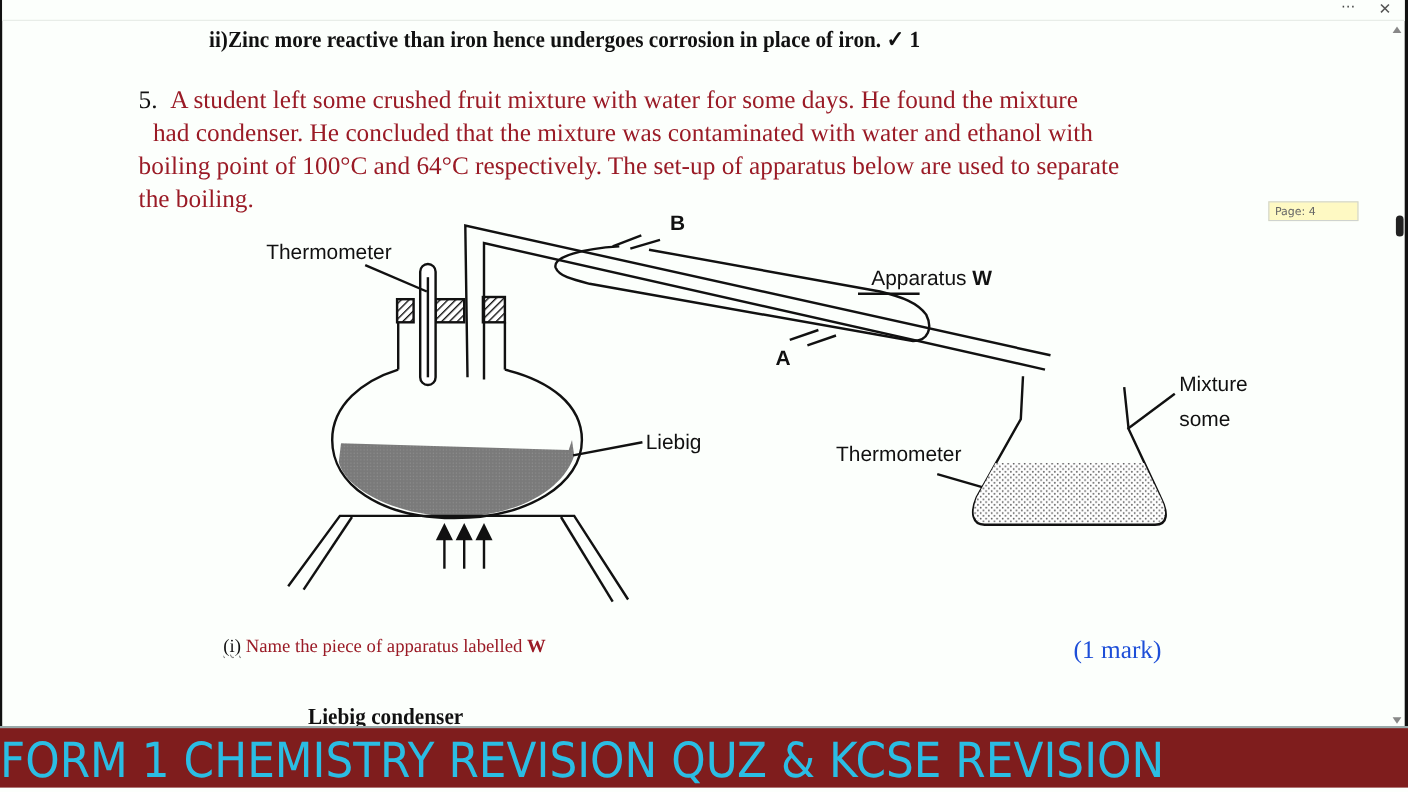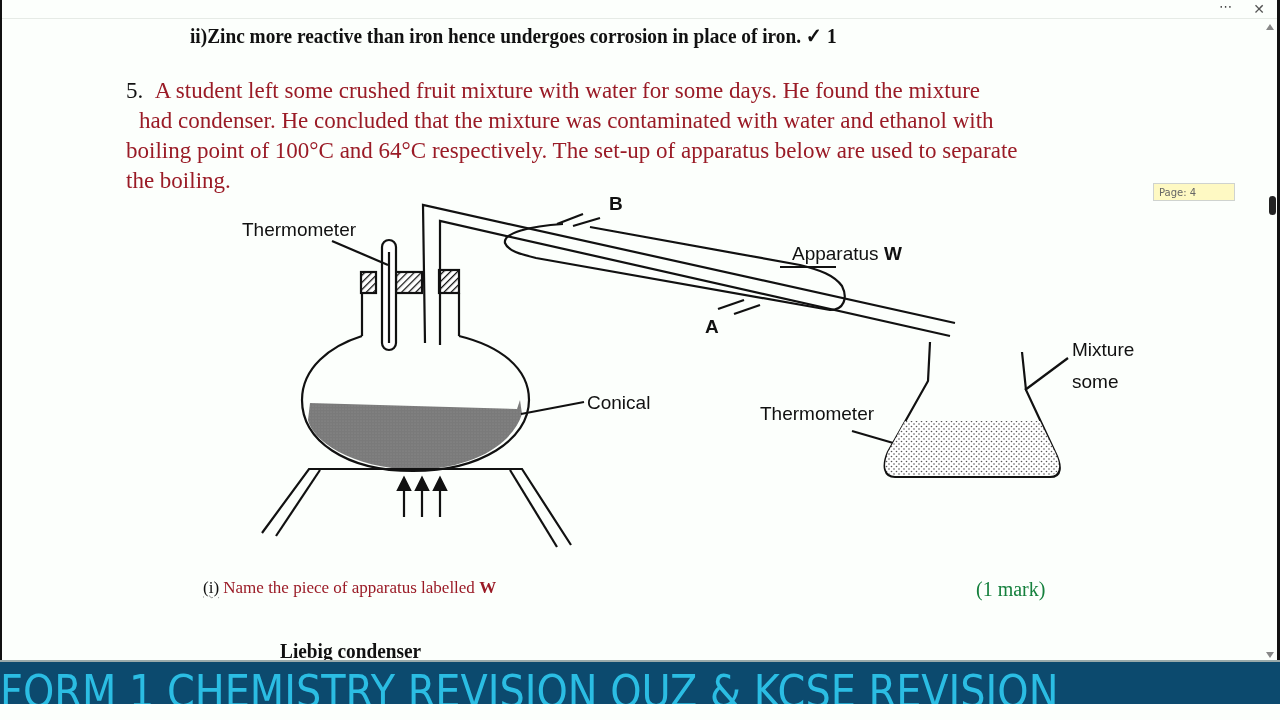--- a/index.html
+++ b/index.html
@@ -30,21 +30,21 @@
   }
   .answer-top {
     left: 190px; top: 24px; font-size: 21px; font-weight: bold; color: #111;
     transform: scaleX(0.92); transform-origin: left;
   }
   .q5 { font-size: 23px; color: #9a1b26; line-height: 30px; text-align: right; }
   .q5 .num { color: #111; }
   .sub-q { left: 203px; top: 578px; font-size: 17px; color: #9a1b26; }
   .sub-q .roman { color: #111; text-decoration: underline wavy #888; text-decoration-thickness: 1px; }
   .sub-q .w { font-weight: bold; }
-  .marks { left: 976px; top: 578px; font-size: 20px; color: #15803d; }
+  .marks { left: 976px; top: 578px; font-size: 23px; color: #1d4ed8; }
   .answer-bottom {
     left: 280px; top: 639px; font-size: 21px; font-weight: bold; color: #111;
     transform: scaleX(0.92); transform-origin: left;
   }
   .page-indicator {
     position: absolute; left: 1153px; top: 183px; width: 82px; height: 18px;
     border: 1px solid #cfd3cf; background: #fef9c3;
     font-family: "DejaVu Sans", sans-serif; font-size: 10px; color: #666;
     line-height: 18px; padding-left: 5px; box-sizing: border-box;
   }
@@ -59,22 +59,22 @@
     position: absolute; left: 5px; top: 178px; width: 7px; height: 19px;
     background: #222; border-radius: 4px; cursor: pointer;
   }
   .diagram { position: absolute; left: 0; top: 0; width: 1280px; height: 660px; }
   .dlabel {
     position: absolute; white-space: nowrap;
     font-family: "Liberation Sans", sans-serif; font-size: 19px; color: #111;
   }
   .dlabel b { font-weight: bold; }
   .banner {
-    position: absolute; left: 0; top: 660px; width: 1280px; height: 44px;
-    background: #0c4a6e; border-top: 2px solid #9aa; box-sizing: border-box;
+    position: absolute; left: 0; top: 660px; width: 1280px; height: 56px;
+    background: #7f1d1d; border-top: 2px solid #9aa; box-sizing: border-box;
     overflow: hidden;
   }
   .banner-text {
     position: absolute; left: 0; top: 4px; white-space: nowrap;
     font-family: "DejaVu Sans", sans-serif; font-size: 44px; color: #2bbde3;
     transform: scaleX(0.905); transform-origin: left; letter-spacing: 0px;
   }
 </style>
 </head>
 <body>
@@ -158,21 +158,21 @@
     <polygon points="416,490 422,478 428,490"></polygon>
     <line x1="440" y1="517" x2="440" y2="487"></line>
     <polygon points="434,490 440,478 446,490"></polygon>
   </g>
 </svg>
 
 <div class="dlabel" style="left:206px; top:219px;margin-left:36px;">Thermometer</div>
 <div class="dlabel" style="left:609px; top:193px; font-weight:bold;">B</div>
 <div class="dlabel" style="left:792px; top:243px;"><span>Apparatus </span><b>W</b></div>
 <div class="dlabel" style="left:705px; top:316px; font-weight:bold;">A</div>
-<div class="dlabel" style="left:587px; top:392px;">Conical</div>
+<div class="dlabel" style="left:587px; top:392px;">Liebig</div>
 <div class="dlabel" style="left:760px; top:403px;">Thermometer</div>
 <div class="dlabel" style="left:1072px; top:339px;">Mixture</div>
 <div class="dlabel" style="left:1072px; top:371px;">some</div>
 
 <div class="doc-line sub-q"><span class="roman">(i)</span><span> Name the piece of apparatus labelled </span><span class="w">W</span></div>
 <div class="doc-line marks">(1 mark)</div>
 
 <div class="doc-line answer-bottom">Liebig condenser</div>
 
 <div class="page-indicator">Page: 4</div>

